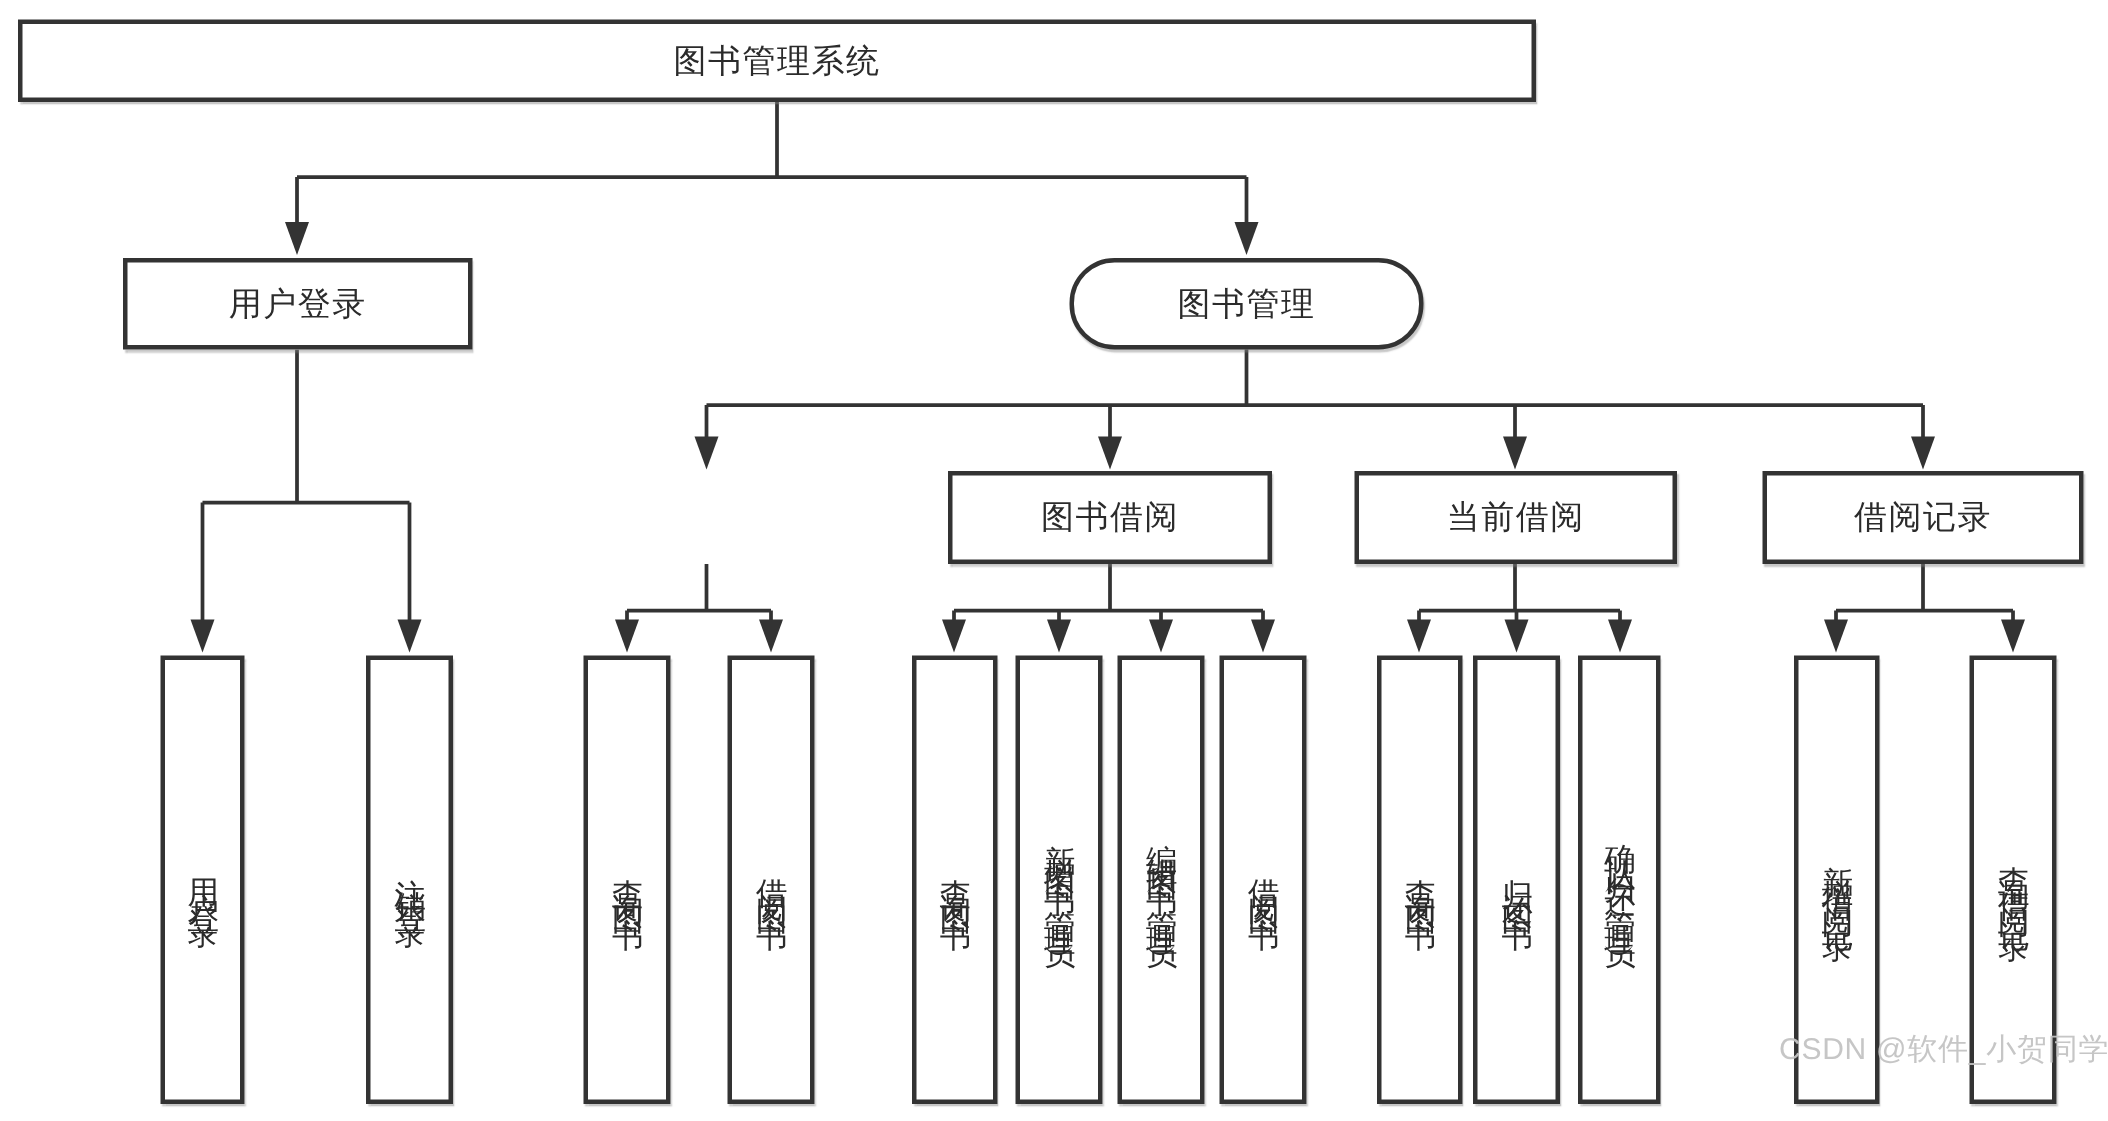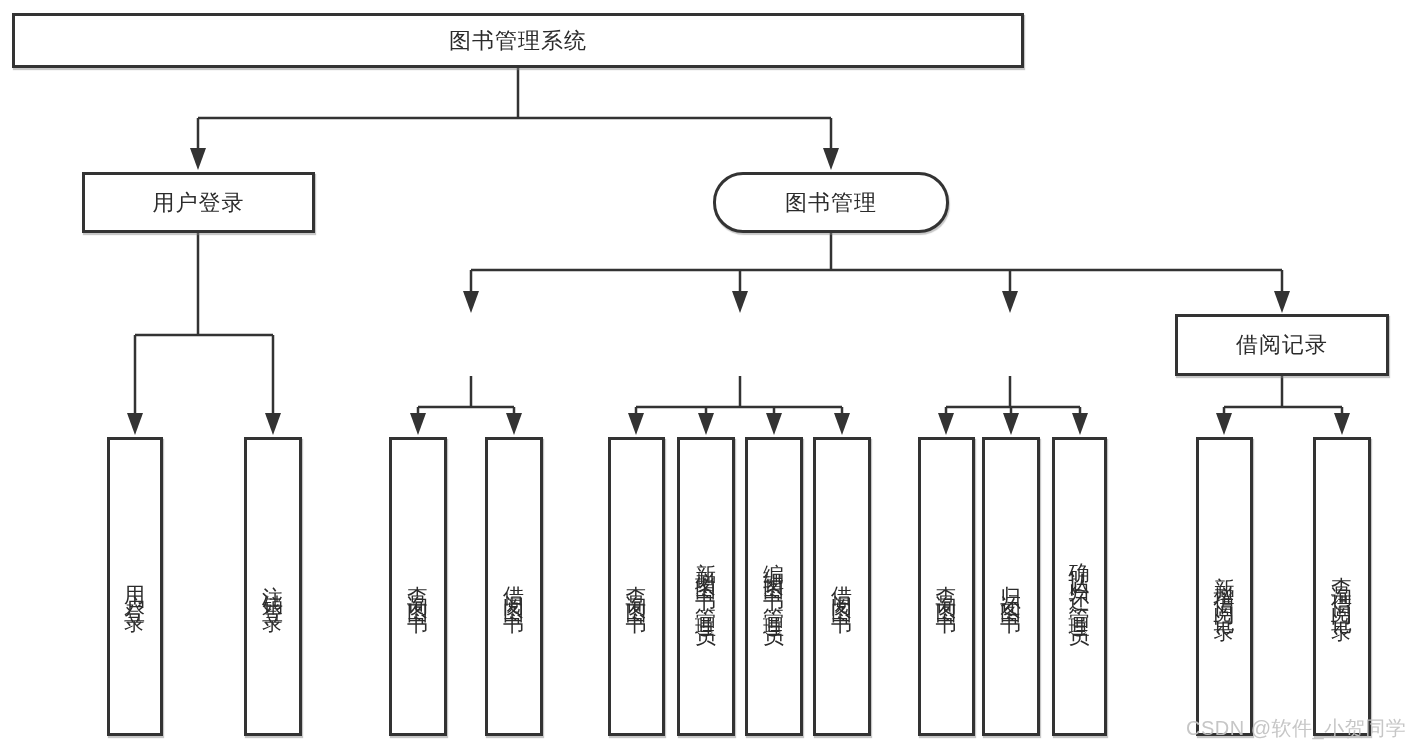--- a/index.html
+++ b/index.html
@@ -50,21 +50,21 @@
   .n-lf-7  { left: 813px; }
   .n-lf-8  { left: 918px; width: 57px; }
   .n-lf-9  { left: 982px; }
   .n-lf-10 { left: 1052px; width: 55px; }
   .n-lf-11 { left: 1196px; width: 57px; }
   .n-lf-12 { left: 1313px; }
 
   .watermark {
     position: absolute; left: 1186px; top: 686px; z-index: 5;
     font-size: 20px; color: rgba(195,195,195,0.95);
-    letter-spacing: 0.5px; white-space: nowrap; margin-top: 29px;
+    letter-spacing: 0.5px; white-space: nowrap;
   }
 </style>
 </head>
 <body>
 
 <div class="canvas">
 
   <svg class="wires" viewBox="0 0 1405 747" xmlns="http://www.w3.org/2000/svg">
     <g stroke="#333333" stroke-width="2.5" fill="none">
 
@@ -138,20 +138,26 @@
     <span class="h-label">图书管理系统</span>
   </div>
 
   <div class="node n-l2-0">
     <span class="h-label">用户登录</span>
   </div>
   <div class="node n-l2-1">
     <span class="h-label">图书管理</span>
   </div>
 
+  <div class="node n-l3 n-l3-1">
+    <span class="h-label">图书借阅</span>
+  </div>
+  <div class="node n-l3 n-l3-2">
+    <span class="h-label">当前借阅</span>
+  </div>
   <div class="node n-l3 n-l3-3">
     <span class="h-label">借阅记录</span>
   </div>
 
   <div class="node n-leaf n-lf-0">
     <span class="v-label">用户登录</span>
   </div>
   <div class="node n-leaf n-lf-1">
     <span class="v-label">注销登录</span>
   </div>

